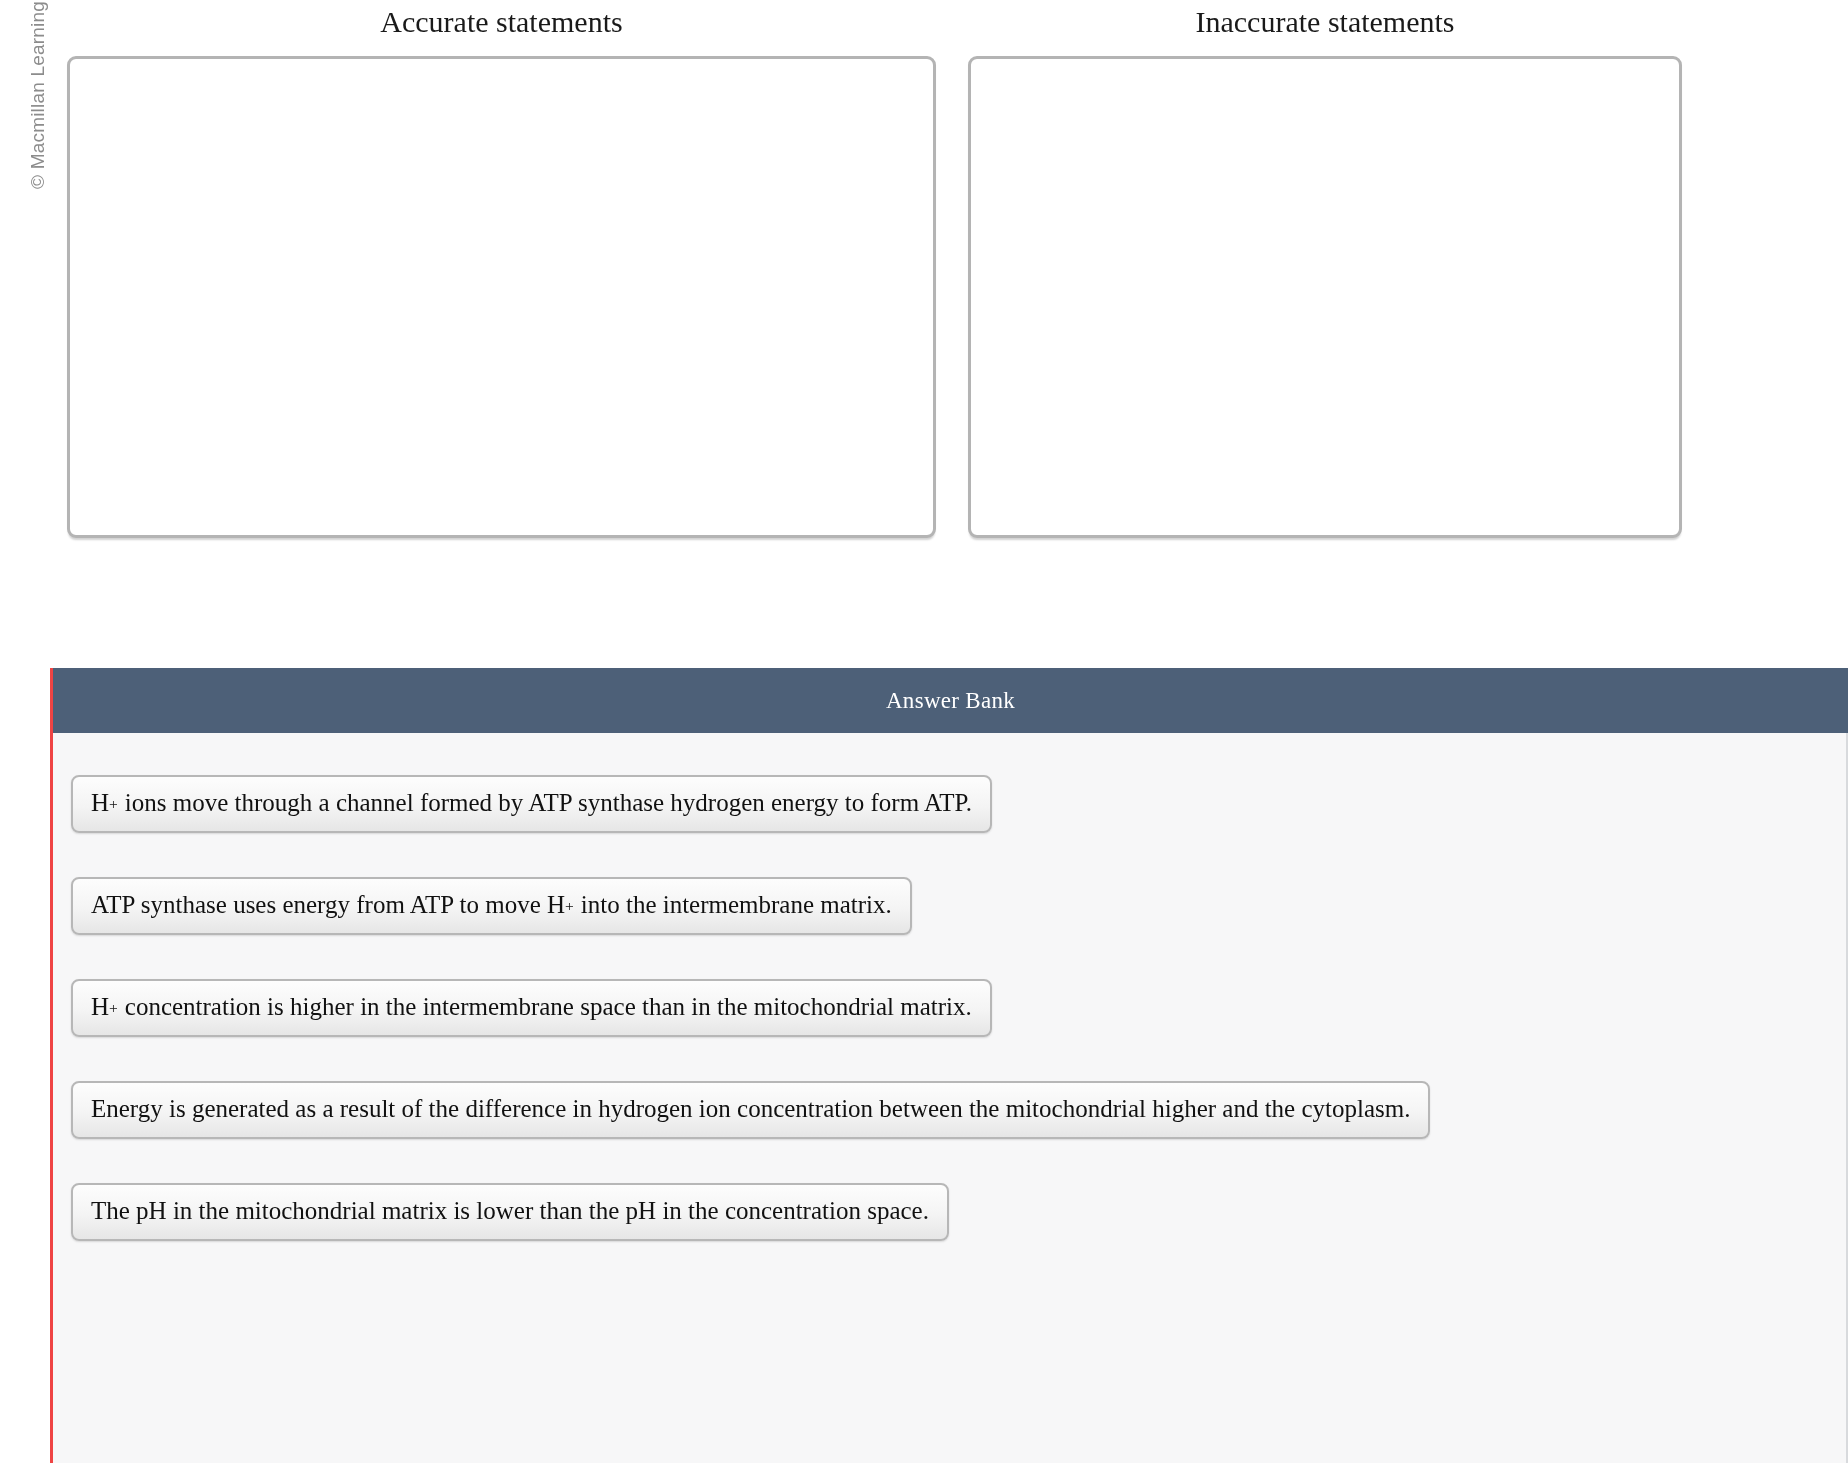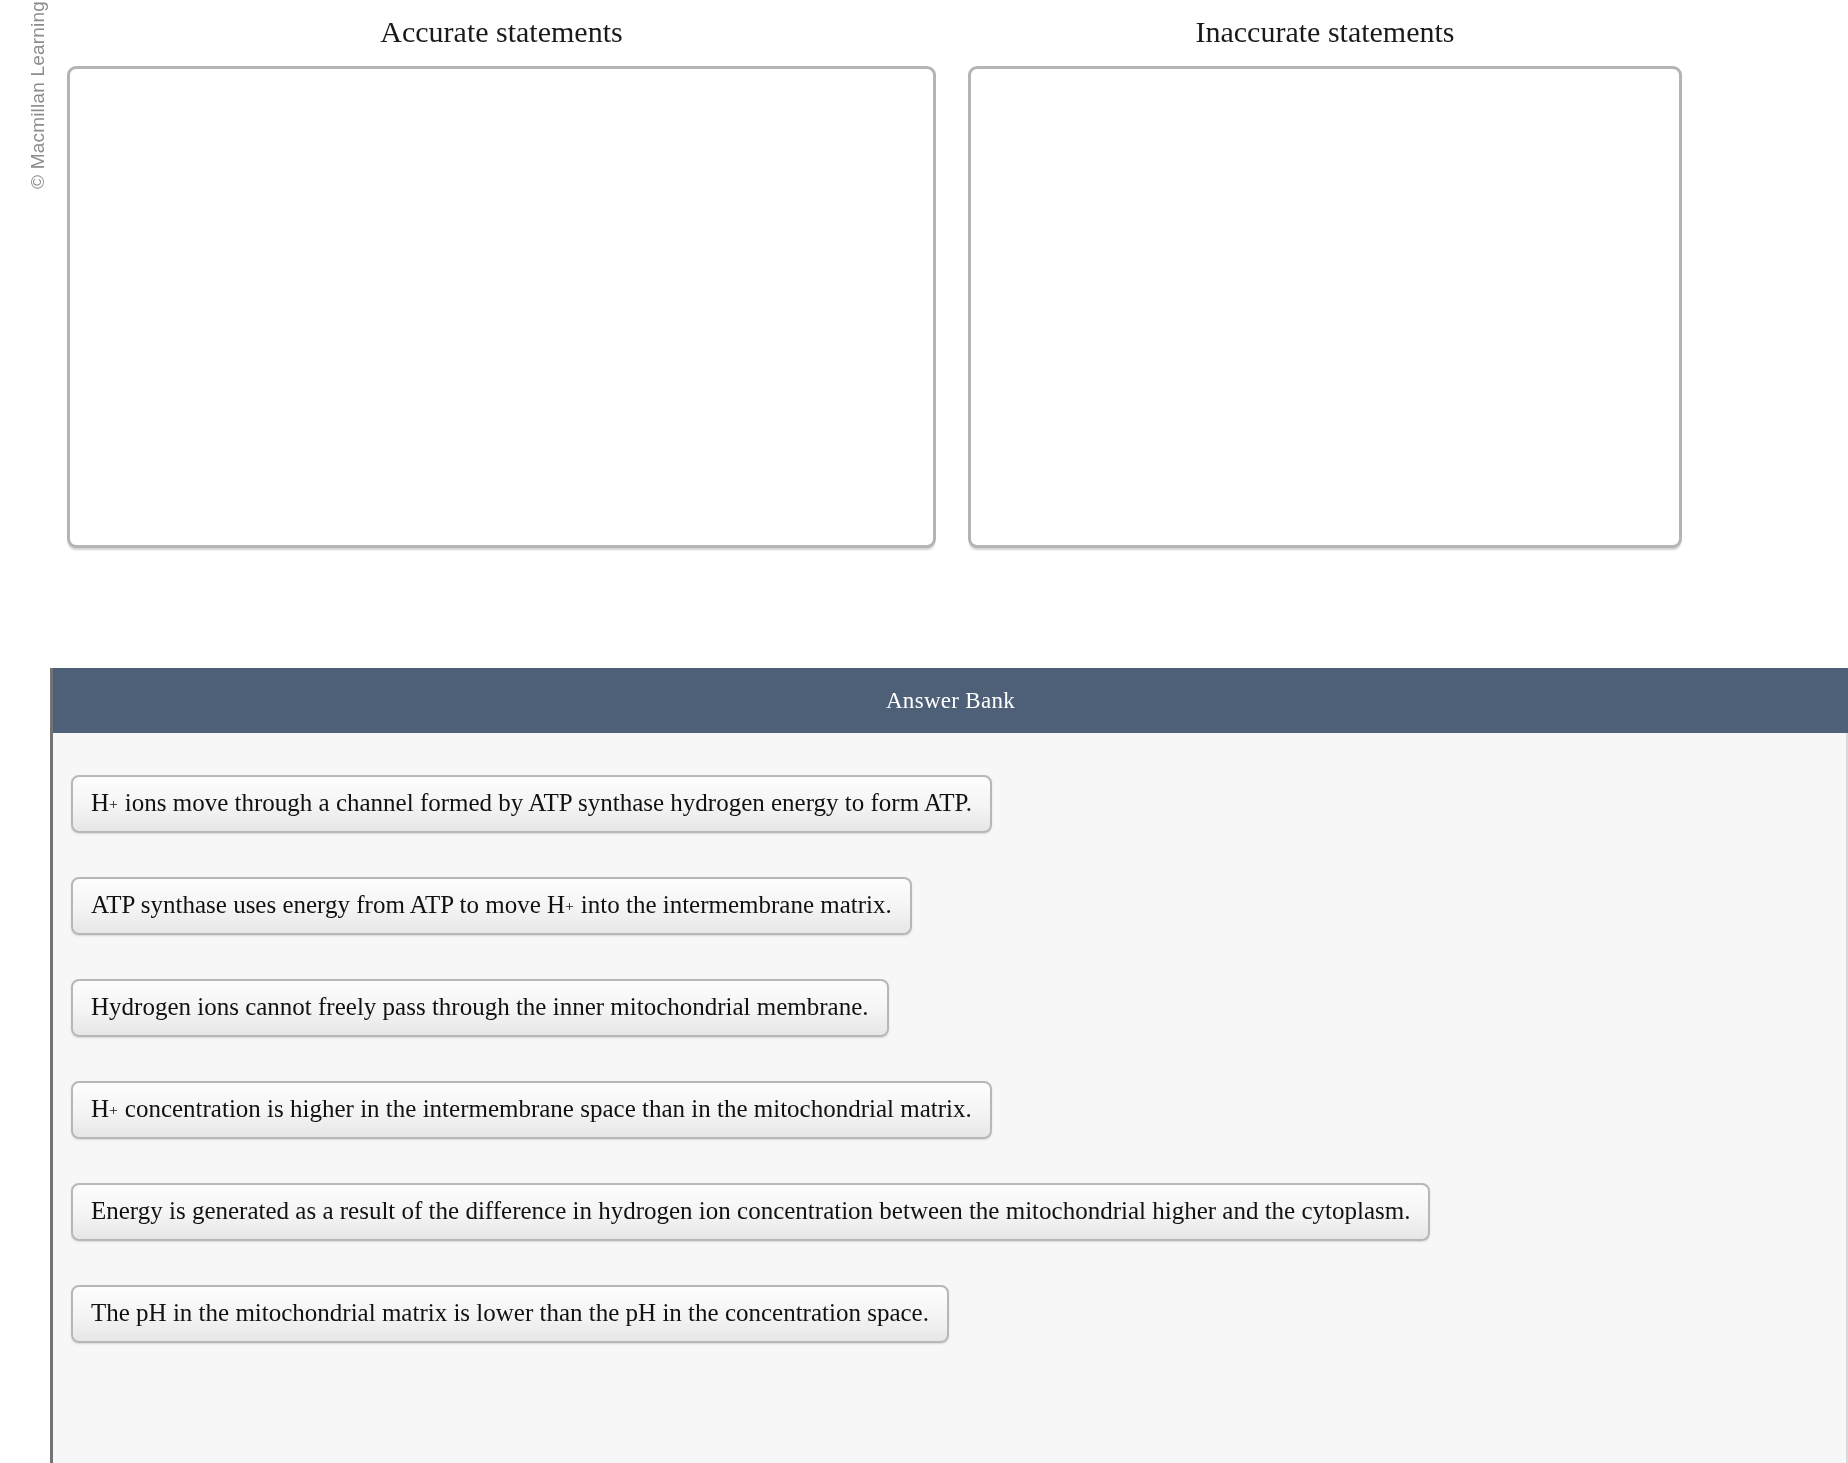--- a/index.html
+++ b/index.html
@@ -47,42 +47,42 @@
 
   .zone-col { position: absolute; top: 0; }
   .zone-col.left  { left: 67px;  width: 869px; }
   .zone-col.right { left: 968px; width: 714px; }
 
   .zone-title {
     text-align: center;
     font-size: 30px;
     color: #1a1a1a;
     line-height: 1;
-    padding-top: 17px;
+    padding-top: 7px;
     font-weight: normal;
     margin: 0;
   }
 
   .drop-zone {
     margin-top: 19px;
     height: 482px;
     background: #ffffff;
     border: 3px solid #b4b4b4;
     border-radius: 9px;
     box-shadow: 0 3px 2px -1px rgba(0,0,0,0.18);
   }
 
   
   .answer-bank {
     position: absolute;
     left: 50px;
     top: 668px;
     width: 1798px;
     height: 795px;
-    border-left: 3px solid #737373;
+    border-left: 3px solid #ef4444;
   }
 
   .answer-bank-header {
     height: 65px;
     background: #4d6078;
     display: flex;
     align-items: center;
     justify-content: center;
   }
 
@@ -176,25 +176,20 @@
           <li class="answer-row">
             <div class="answer-chip">
               <span>ATP synthase uses energy from ATP to move H</span>
               <sup>+</sup>
               <span class="chip-sp"></span>
               <span>into the intermembrane matrix.</span>
             </div>
           </li>
           <li class="answer-row">
             <div class="answer-chip">
-              <span>Hydrogen ions cannot freely pass through the inner mitochondrial membrane.</span>
-            </div>
-          </li>
-          <li class="answer-row">
-            <div class="answer-chip">
               <span>H</span>
               <sup>+</sup>
               <span class="chip-sp"></span>
               <span>concentration is higher in the intermembrane space than in the mitochondrial matrix.</span>
             </div>
           </li>
           <li class="answer-row">
             <div class="answer-chip">
               <span>Energy is generated as a result of the difference in hydrogen ion concentration between the mitochondrial higher and the cytoplasm.</span>
             </div>

